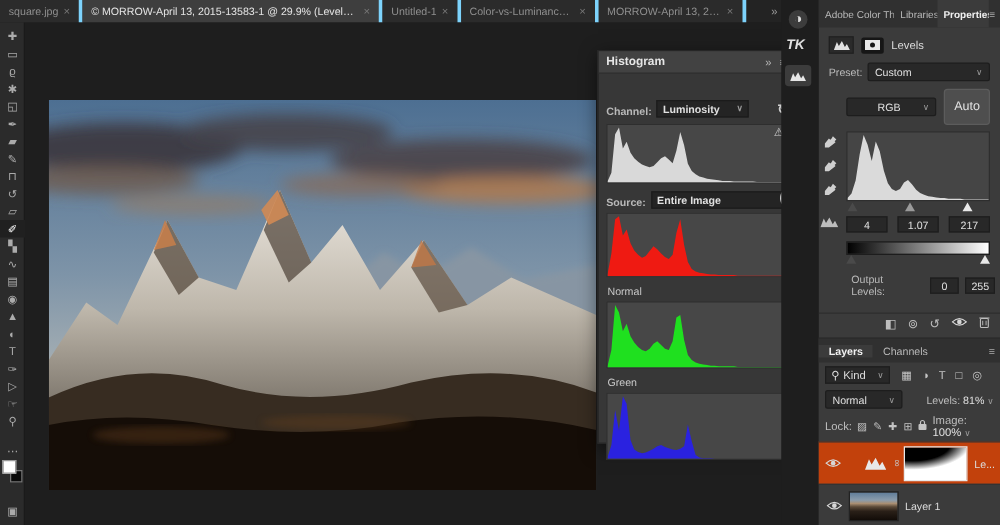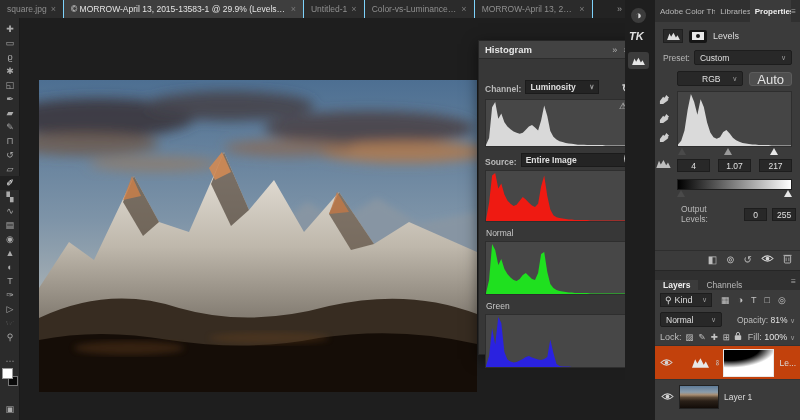--- a/index.html
+++ b/index.html
@@ -2,21 +2,21 @@
 <html><head>
 <meta charset="utf-8">
 <style>
   * { margin:0; padding:0; box-sizing:border-box; }
   html,body { width:800px; height:420px; overflow:hidden; background:#1d1d1d;
     font-family:"Liberation Sans", sans-serif; -webkit-font-smoothing:antialiased; }
   .app { position:relative; width:800px; height:420px; background:#1d1d1d; font-size:9px; color:#c8c8c8;}
 
   
   .tabbar { position:absolute; left:0; top:0; width:628px; height:18px; background:#232323; display:flex; align-items:stretch; }
-  .doc-tab { display:flex; align-items:center; gap:4px; padding:0 7px; background:#2b2b2b; border-right:1px solid #7dd3fc; color:#8f8f8f; font-size:8.5px; white-space:nowrap; overflow:hidden; }
+  .doc-tab { display:flex; align-items:center; gap:4px; padding:0 7px; background:#2b2b2b; border-right:3px solid #7dd3fc; color:#8f8f8f; font-size:8.5px; white-space:nowrap; overflow:hidden; }
   .doc-tab .lbl { overflow:hidden; text-overflow:ellipsis; }
   .doc-tab.active { background:#3e3e3e; color:#e4e4e4; }
   .doc-tab .close { color:#7a7a7a; font-size:9px; flex:0 0 auto; }
   .tab-overflow { margin-left:auto; align-self:center; color:#9a9a9a; font-size:9px; padding:0 6px; }
 
   
   .toolcol { position:absolute; left:0; top:18px; width:20px; height:402px; background:#2b2b2b; border-right:1px solid #1a1a1a; }
   .tool { position:absolute; left:0; width:20px; height:14px; line-height:14px; text-align:center; color:#ababab; font-size:9px; cursor:pointer; }
   .tool.sel { color:#ffffff; background:#202020; }
   .swatches { position:absolute; left:2px; width:16px; height:18px; }
@@ -59,42 +59,42 @@
   .rtabs .menu { margin-left:auto; align-self:center; padding-right:4px; color:#aaa; }
   .lvl-head { display:flex; align-items:center; gap:6px; padding:7px 8px 4px 8px; }
   .icbox { width:20px; height:14px; background:#2a2a2a; border:1px solid #202020; display:flex; align-items:center; justify-content:center; }
   .maskbox { width:18px; height:13px; background:#161616; border-radius:2px; position:relative; }
   .maskbox:before { content:""; position:absolute; left:3px; top:2.5px; width:12px; height:8px; background:#e8e8e8; }
   .maskbox:after { content:""; position:absolute; left:7px; top:4.5px; width:4px; height:4px; border-radius:50%; background:#161616; }
   .lvl-title { color:#dcdcdc; font-size:9px; }
   .prow { display:flex; align-items:center; padding:3px 8px; }
   .pselect { background:#282828; border:1px solid #1d1d1d; color:#e0e0e0; height:15px; display:flex; align-items:center; padding:0 5px; font-size:8.5px; border-radius:2px; }
   .pselect .chev { margin-left:auto; color:#999; font-size:7px; padding-left:5px; }
-  .auto-btn { margin-left:6px; background:#4e4e4e; border:1px solid #5c5c5c; border-radius:3px; color:#e2e2e2; height:14px; line-height:13px; padding:0 7px; font-size:13px; }
+  .auto-btn { margin-left:6px; background:#4e4e4e; border:1px solid #5c5c5c; border-radius:3px; color:#e2e2e2; height:29px; line-height:13px; padding:0 7px; font-size:10px; }
   .lv-hist-wrap { position:relative; margin:2px 8px 0 22px; }
   .droppers { position:absolute; left:-19px; top:2px; display:flex; flex-direction:column; gap:6px; }
   .dropper { width:13px; height:13px; display:flex; align-items:center; justify-content:center; }
   .sliders { position:relative; height:8px; margin:1px 8px 0 22px; }
   .tri { position:absolute; width:0; height:0; border-left:4px solid transparent; border-right:4px solid transparent; }
   .tri.up { border-bottom:7px solid #e8e8e8; }
   .tri.up.dark { border-bottom-color:#4a4a4a; }
   .tri.up.mid { border-bottom-color:#9a9a9a; }
   .vals { display:flex; margin:3px 8px 0 22px; justify-content:space-between; position:relative; }
   .valbox { width:33px; height:13px; background:#282828; border:1px solid #1d1d1d; color:#e0e0e0; font-size:8.5px; text-align:center; line-height:12px; }
   .mtn-side { position:absolute; left:-21px; top:0px; }
   .gradbar { height:11px; margin:7px 8px 0 22px; background:linear-gradient(to right,#000,#fff); border:1px solid #1d1d1d; position:relative; }
   .outsliders { position:relative; height:8px; margin:0 8px 0 22px; }
   .outrow { display:flex; align-items:center; padding:6px 4px 3px 26px; }
   .outrow .valbox { width:24px; margin-left:5px; }
   .pfoot { position:absolute; left:0; top:250px; width:145px; height:18px; border-top:1px solid #2e2e2e; display:flex; align-items:center; justify-content:flex-end; gap:9px; padding:0 8px; color:#bdbdbd; }
   .pfoot .fi { font-size:10px; line-height:12px; }
 
   
   .lpanel { position:absolute; left:0; top:270px; width:145px; height:150px; background:#3b3b3b; border-top:1px solid #262626; }
-  .ltabs { height:19px; background:#303030; display:flex; align-items:flex-end; font-size:8.5px; color:#b8b8b8; }
+  .ltabs { height:19px; background:#303030; display:flex; align-items:center; font-size:8.5px; color:#b8b8b8; }
   .ltab { display:flex; align-items:center; padding:0 8px; }
   .ltab.active { background:#3b3b3b; color:#f0f0f0; font-weight:bold; }
   .ltabs .menu { margin-left:auto; align-self:center; padding-right:4px; color:#aaa; }
   .filterrow { display:flex; align-items:center; gap:5px; padding:3px 5px; }
   .kindsel { background:#282828; border:1px solid #1d1d1d; height:14px; display:flex; align-items:center; gap:3px; padding:0 4px; color:#ddd; width:52px; }
   .kindsel .chev { margin-left:auto; font-size:7px; color:#999; }
   .f-ic { color:#c3c3c3; font-size:9px; }
   .blendrow { display:flex; align-items:center; padding:2px 5px; gap:4px; }
   .blendsel { width:62px; }
   .opac { color:#bdbdbd; font-size:8.5px; margin-left:auto; }
@@ -418,38 +418,38 @@
             <span class="f-ic">□</span>
             <span class="f-ic">◎</span>
           </span>
       </div>
       <div class="blendrow">
         <span class="pselect blendsel">
           <span>Normal</span>
           <span class="chev">∨</span>
         </span>
         <span class="opac">
-          <span>Opacity:</span>
+          <span>Levels:</span>
           <span class="opacval">81%</span>
           <span class="chev" style="font-size:7px;color:#999;">∨</span>
         </span>
       </div>
       <div class="lockrow">
         <span>Lock:</span>
         <span id="lockicons" style="display:flex; gap:5px;">
             <span class="f-ic">▨</span>
             <span class="f-ic">✎</span>
             <span class="f-ic">✚</span>
             <span class="f-ic">⊞</span>
           </span>
         <span><svg width="8" height="10" color="#c3c3c3">
               <use href="#sym-lock"></use>
             </svg></span>
         <span class="fill">
-          <span>Fill:</span>
+          <span>Image:</span>
           <span class="opacval">100%</span>
           <span class="chev" style="font-size:7px;color:#999;">∨</span>
         </span>
       </div>
 
       <div class="lrow sel">
         <span class="eyecell">
             <svg width="13" height="9" color="#d6d6d6">
               <use href="#sym-eye"></use>
             </svg>

